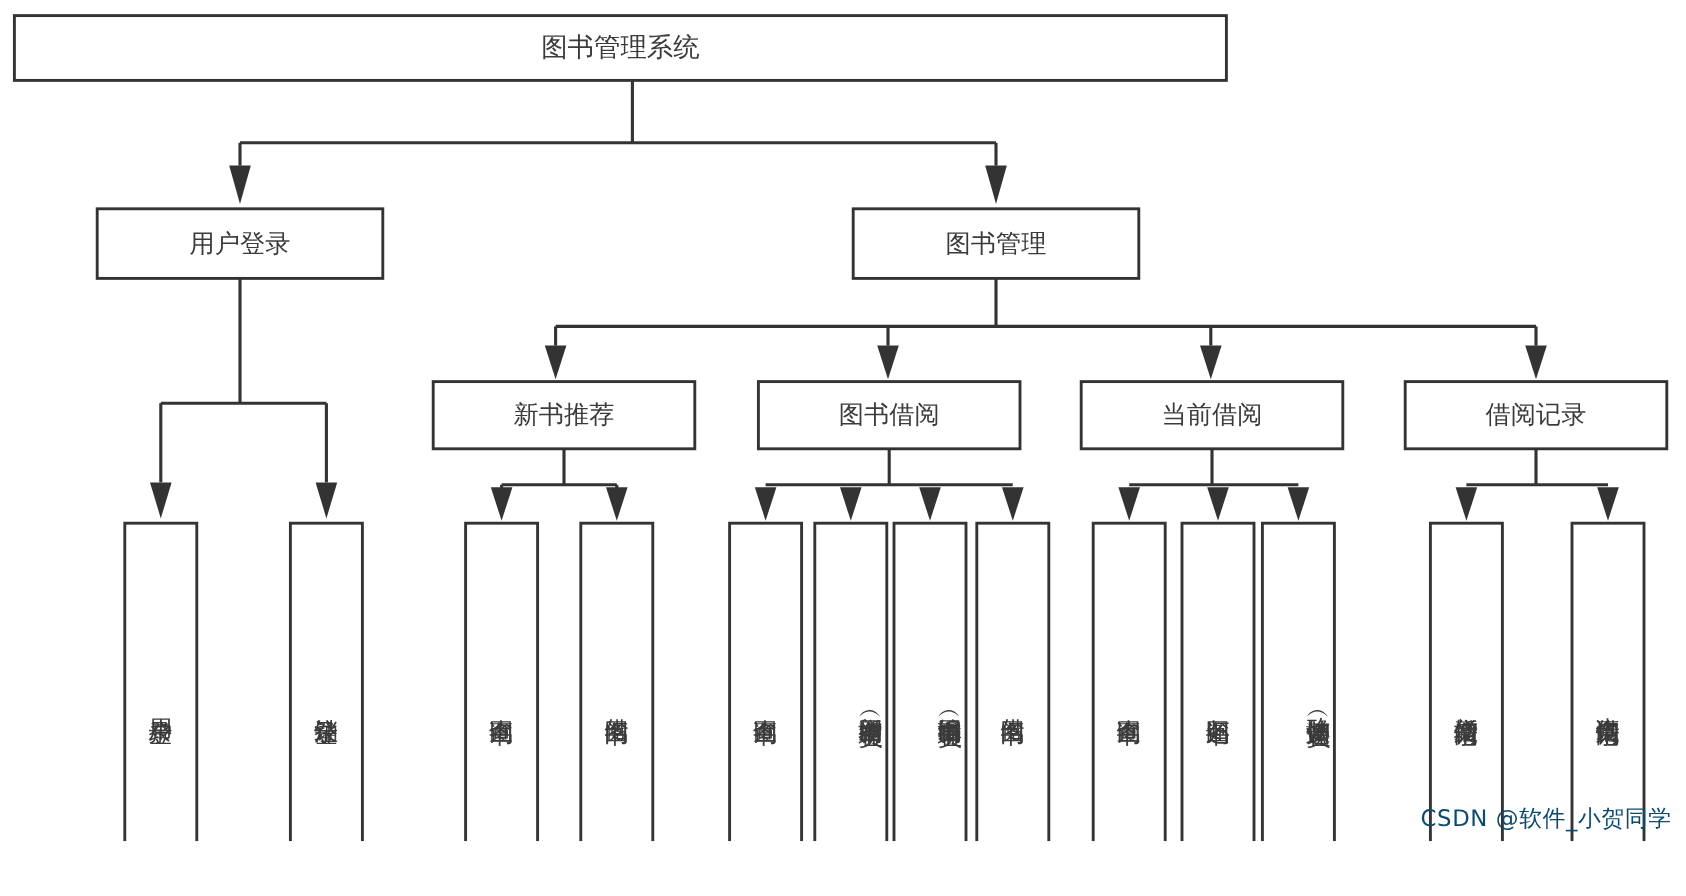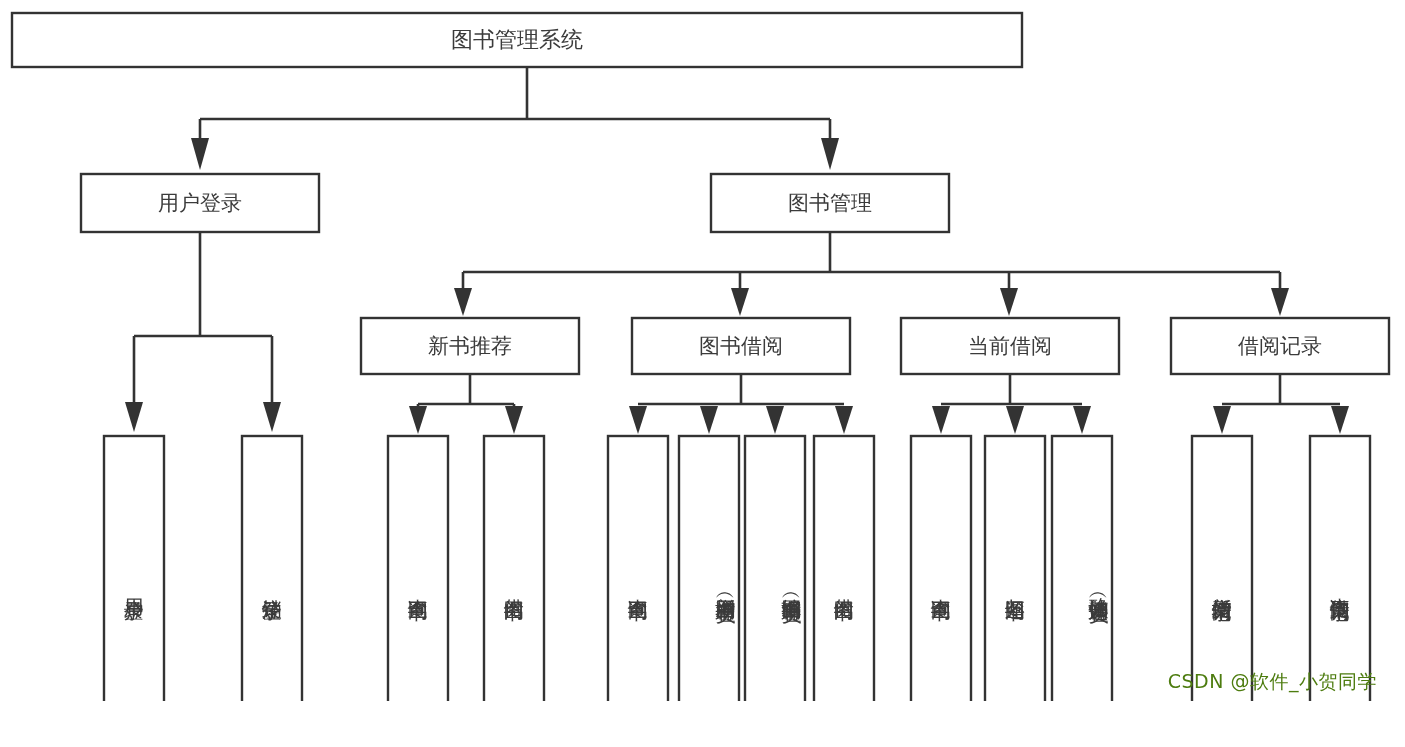--- a/index.html
+++ b/index.html
@@ -58,25 +58,25 @@
     color: #3b3b3b;
     text-align: center;
     writing-mode: vertical-rl;
     text-orientation: upright;
     white-space: nowrap;
     letter-spacing: 1px;
     pointer-events: none;
   }
   .watermark {
     position: absolute;
-    right: 28px;
+    right: 12px;
     bottom: 6px;
     font-family: "DejaVu Sans", "Liberation Sans", sans-serif;
     font-size: 19px;
-    color: #4d7c0f;
+    color: #0c4a6e;
     white-space: nowrap;
     letter-spacing: 0.5px;
   }
 </style>
 </head>
 <body>
 
 <div id="diagram-root">
 
   <svg class="diagram-canvas" viewBox="0 0 1405 747">

